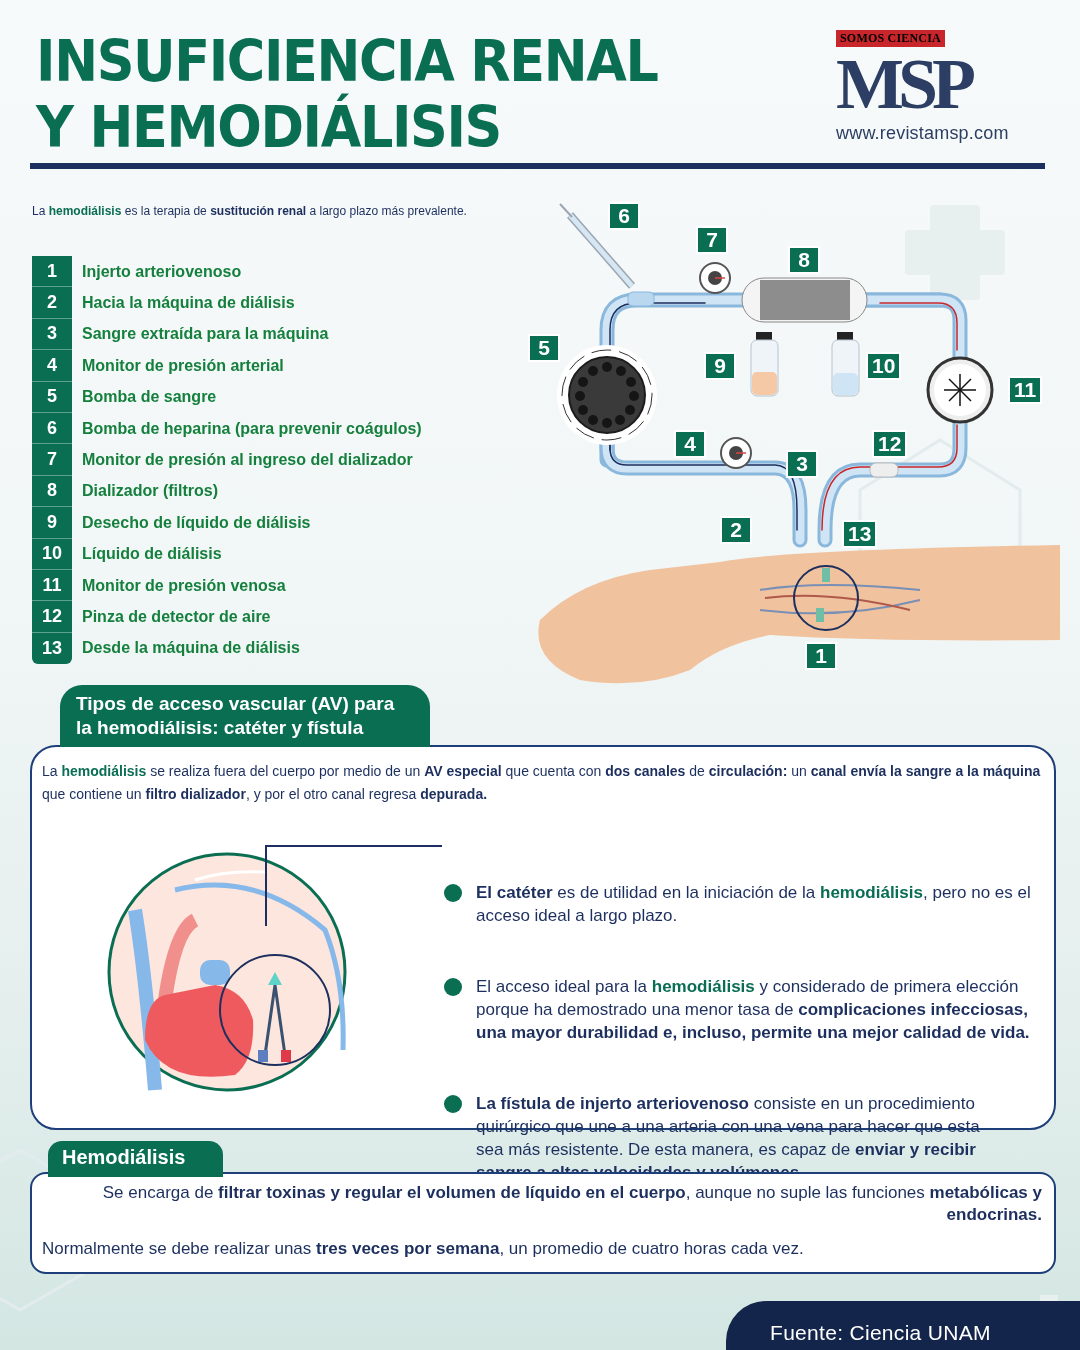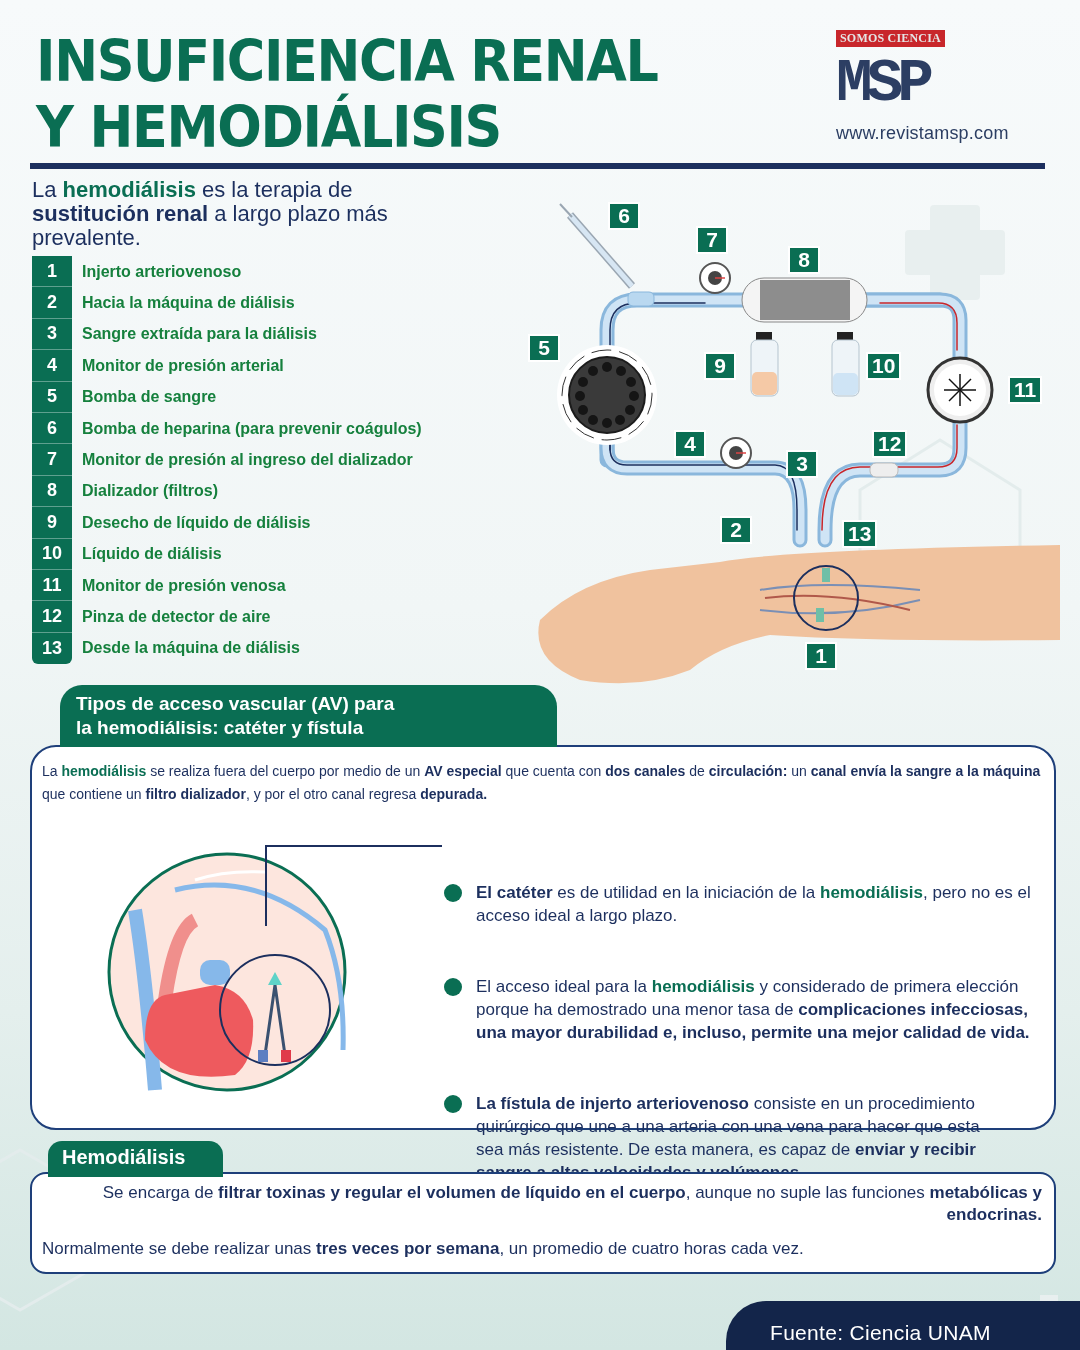--- a/index.html
+++ b/index.html
@@ -12,39 +12,39 @@
   }
   .bg-deco { position: absolute; pointer-events: none; }
   .title {
     position: absolute; left: 36px; top: 28px;
     font-family: "DejaVu Sans", sans-serif; font-weight: bold;
     font-size: 57px; line-height: 66px; color: #0a6e53; letter-spacing: -1.5px;
     transform: scaleX(0.92); transform-origin: left top;
   }
   .title-rule { position: absolute; left: 30px; top: 163px; width: 1015px; height: 6px; background: #1c2f5e; }
   .logo { position: absolute; left: 836px; top: 28px; width: 212px; }
-  .logo-tag { display: inline-block; background: #c8262b; color: #e5e5e5; font-family: "Liberation Serif", serif; font-weight: bold; font-size: 12px; padding: 1px 4px; letter-spacing: 0.2px; }
-  .logo-msp { font-family: Liberation Mono, monospace; font-weight: bold; font-size: 61px; line-height: 78px; color: #2c3e63; letter-spacing: -6px; margin-top: -2px; }
+  .logo-tag { display: inline-block; background: #c8262b; color: #000000; font-family: "Liberation Serif", serif; font-weight: bold; font-size: 12px; padding: 1px 4px; letter-spacing: 0.2px; }
+  .logo-msp { font-family: Liberation Serif, serif; font-weight: bold; font-size: 72px; line-height: 78px; color: #2c3e63; letter-spacing: -6px; margin-top: -2px; }
   .logo-url { font-size: 18px; color: #2c3e63; margin-top: 0; letter-spacing: 0.2px; }
 
-  .intro { position: absolute; left: 32px; top: 178px; width: 440px; font-size: 22px; line-height: 24px; color: #1c2f5e; }
+  .intro { position: absolute; left: 32px; top: 196px; width: 440px; font-size: 12px; line-height: 30px; color: #1c2f5e; }
   .g { color: #0a6e53; font-weight: bold; }
   .b { font-weight: bold; color: #1c2f5e; }
 
   .legend { position: absolute; left: 32px; top: 256px; }
   .legend-bar { position: absolute; left: 0; top: 0; width: 40px; height: 408px; background: #0a6e53; border-radius: 0 0 6px 6px; }
   .legend-item { position: relative; height: 31.4px; display: flex; align-items: center; }
   .legend-num { width: 40px; text-align: center; color: #fff; font-weight: bold; font-size: 18px; border-bottom: 1px solid rgba(255,255,255,0.35); height: 100%; display: flex; align-items: center; justify-content: center; }
   .legend-item:last-child .legend-num { border-bottom: none; }
   .legend-label { margin-left: 10px; font-weight: bold; font-size: 16px; color: #15803d; white-space: nowrap; }
 
   .diagram { position: absolute; left: 520px; top: 190px; width: 540px; height: 500px; }
   .tag { position: absolute; background: #0a6e53; color: #fff; font-weight: bold; font-size: 21px; display: flex; align-items: center; justify-content: center; height: 28px; min-width: 32px; padding: 0 4px; border: 2px solid #fff; }
 
-  .sec1-tab { position: absolute; left: 60px; top: 685px; width: 497px; height: 62px; background: #0a6e53; border-radius: 22px 22px 0 0; color: #fff; font-weight: bold; font-size: 19px; line-height: 24px; padding: 7px 0 0 16px; }
+  .sec1-tab { position: absolute; left: 60px; top: 685px; width: 370px; height: 62px; background: #0a6e53; border-radius: 22px 22px 0 0; color: #fff; font-weight: bold; font-size: 19px; line-height: 24px; padding: 7px 0 0 16px; }
   .sec1-box { position: absolute; left: 30px; top: 745px; width: 1026px; height: 385px; background: #fff; border: 2px solid #1e3f7a; border-radius: 26px; }
   .sec1-intro { position: absolute; left: 42px; top: 760px; width: 1000px; font-size: 14px; line-height: 23px; color: #1c2f5e; }
 
   .bullets { position: absolute; left: 440px; top: 833px; width: 600px; }
   .bullet { position: relative; padding-left: 36px; font-size: 17px; line-height: 23px; color: #1c2f5e; margin-bottom: 12px; margin-top: 48px; }
   .bullet-dot { position: absolute; left: 4px; top: 3px; width: 18px; height: 18px; border-radius: 50%; background: #0a6e53; }
 
   .illus { position: absolute; left: 105px; top: 850px; width: 245px; height: 245px; }
 
   .sec2-tab { position: absolute; left: 48px; top: 1141px; width: 175px; height: 36px; background: #0a6e53; border-radius: 14px 14px 0 0; color: #fff; font-weight: bold; font-size: 20px; padding: 5px 0 0 14px; }
@@ -89,21 +89,21 @@
   <div class="legend-item">
       <span class="legend-num">1</span>
       <span class="legend-label">Injerto arteriovenoso</span>
     </div>
   <div class="legend-item">
       <span class="legend-num">2</span>
       <span class="legend-label">Hacia la máquina de diálisis</span>
     </div>
   <div class="legend-item">
       <span class="legend-num">3</span>
-      <span class="legend-label">Sangre extraída para la diálisis</span>
+      <span class="legend-label">Sangre extraída para la máquina</span>
     </div>
   <div class="legend-item">
       <span class="legend-num">4</span>
       <span class="legend-label">Monitor de presión arterial</span>
     </div>
   <div class="legend-item">
       <span class="legend-num">5</span>
       <span class="legend-label">Bomba de sangre</span>
     </div>
   <div class="legend-item">

